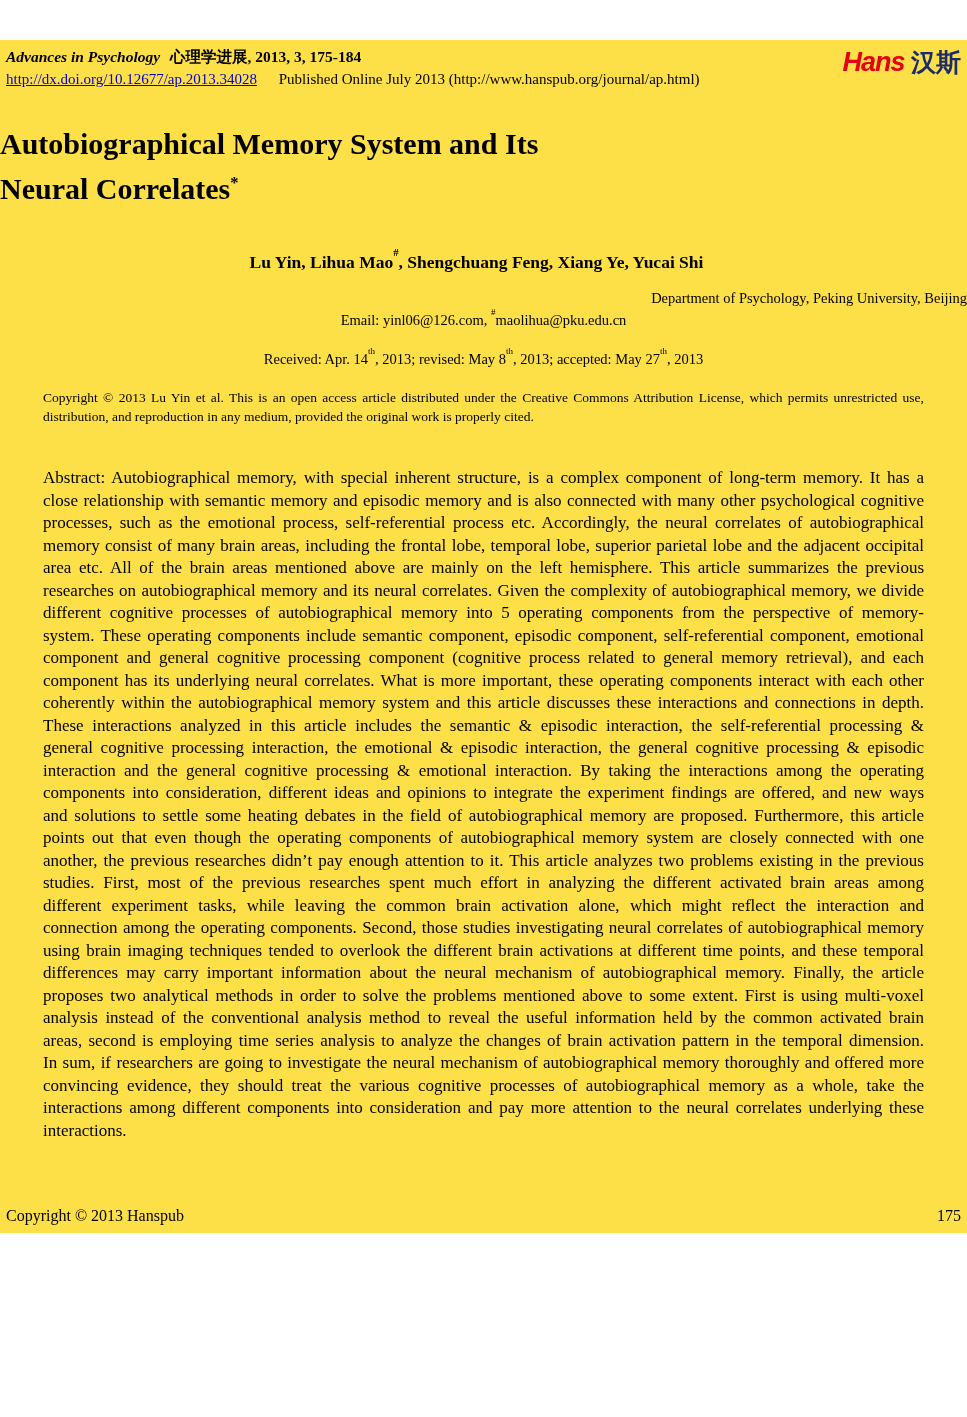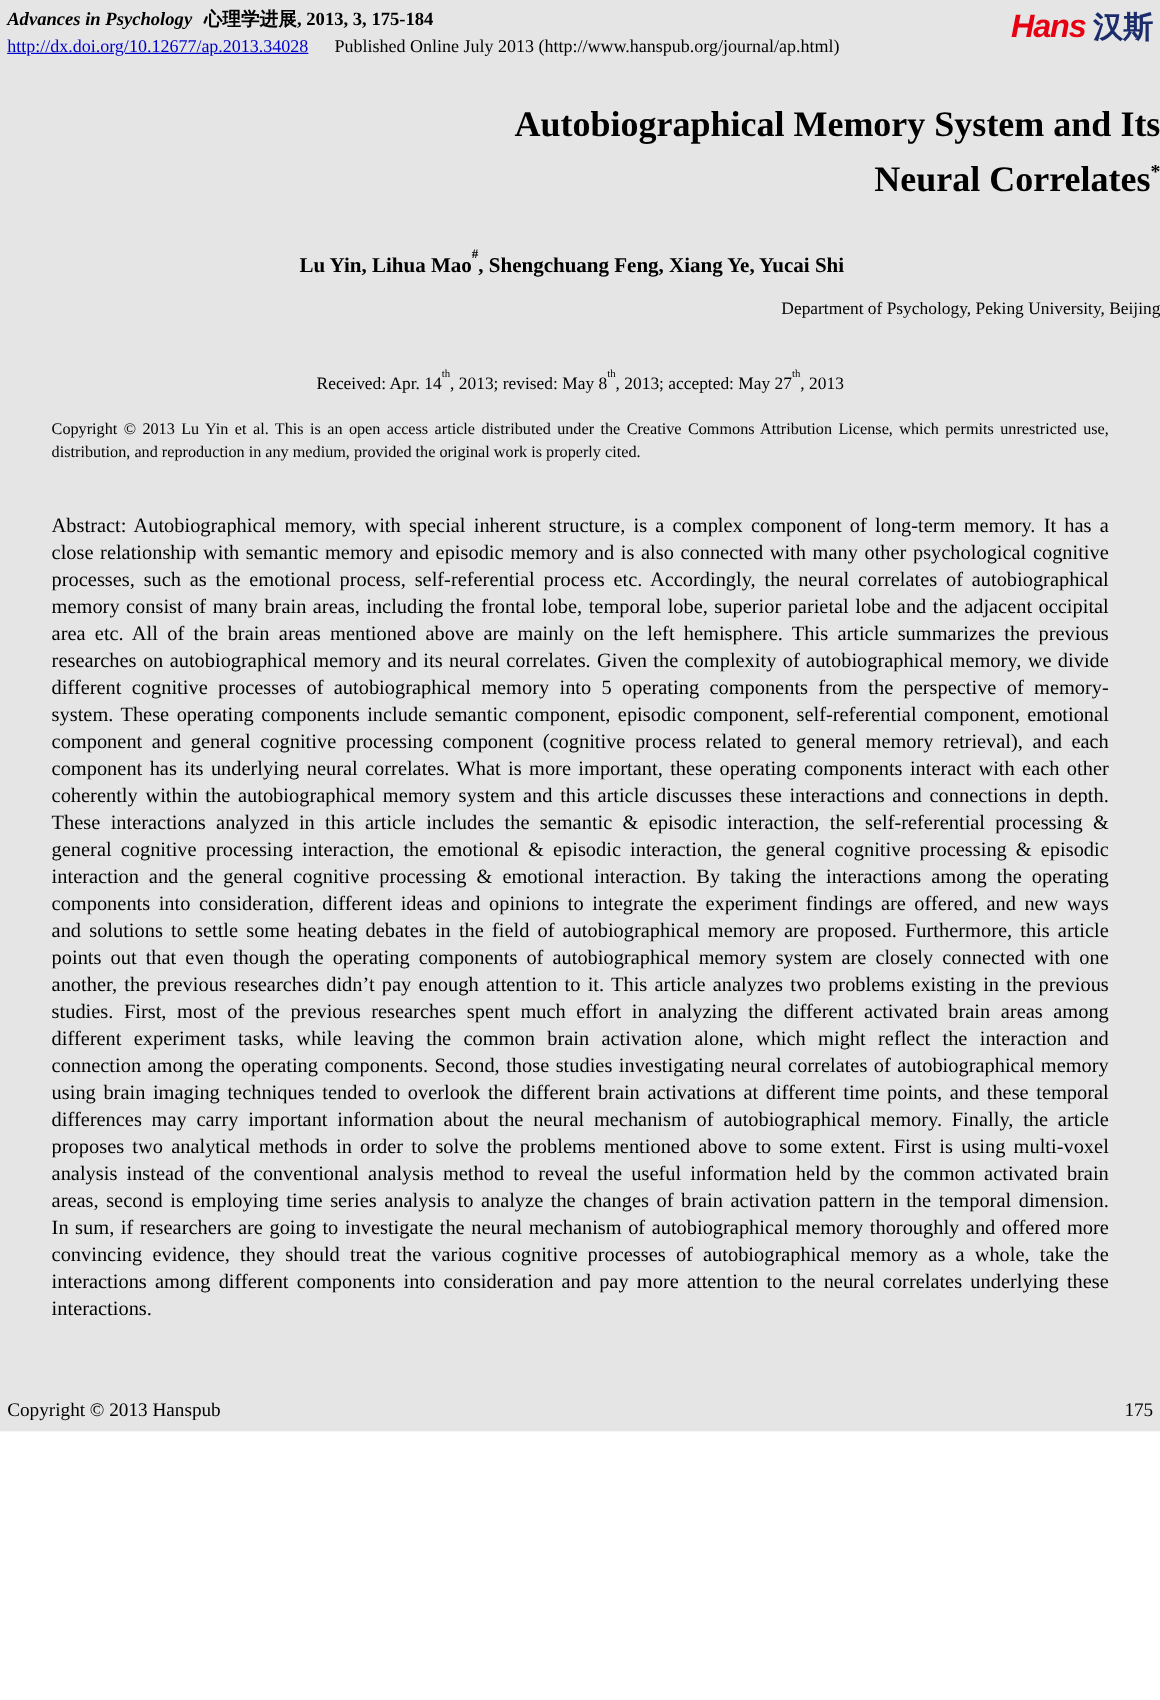--- a/index.html
+++ b/index.html
@@ -1,41 +1,42 @@
 <!DOCTYPE html>
 <html><head>
 <meta charset="utf-8">
 <style>
   html, body { margin: 0; padding: 0; background: #ffffff; }
   .page {
     position: relative;
     width: 967px;
     height: 1193px;
-    background: #e5e5e5;
+    background: #fde047;
     color: #000000;
     font-family: "Liberation Serif", "DejaVu Serif", serif;
     overflow: hidden;
+    margin-top: 40px;
   }
 
   
   .jheader { position: absolute; top: 6px; left: 6px; right: 6px; }
   .h-line1 { font-size: 15.5px; line-height: 21px; }
   .journal-en { font-weight: bold; font-style: italic; }
   .journal-cn { font-weight: bold; margin-left: 6px; }
   .h-line2 { font-size: 15px; line-height: 20px; margin-top: 2px; }
   .doi-link { color: #0000cc; text-decoration: underline; cursor: pointer; }
   .published { margin-left: 18px; }
   .logo { position: absolute; top: 0px; right: 0px; white-space: nowrap; font-family: "Liberation Sans", sans-serif; }
   .logo-en { color: #e60012; font-weight: bold; font-style: italic; font-size: 27px; letter-spacing: -1px; text-align: center; }
   .logo-cn { color: #1b2c6b; font-weight: bold; font-size: 25px; margin-left: 2px; }
 
   
   .article-title {
     position: absolute; top: 84px; left: 0; right: 0;
-    margin: 0; text-align: right;
+    margin: 0; text-align: left;
     font-size: 30px; font-weight: bold; line-height: 39px;
   }
   .article-title sup { font-size: 55%; vertical-align: super; }
   .authors {
     position: absolute; top: 211px; left: 0; right: 14px;
     text-align: center; font-size: 17.5px; font-weight: bold;
   }
   .authors sup, .email sup, .received sup { font-size: 62%; position: relative; top: -0.45em; }
   .affiliation {
     position: absolute; top: 249px; left: 0; right: 0;
@@ -104,20 +105,23 @@
     <span>Autobiographical Memory System and Its</span><br>
     <span>Neural Correlates</span><sup>*</sup>
   </h1>
 
   <div class="authors">
     <span>Lu Yin, Lihua Mao</span><sup>#</sup><span>, Shengchuang Feng, Xiang Ye, Yucai Shi</span>
   </div>
 
   <div class="affiliation">Department of Psychology, Peking University, Beijing</div>
 
+  <div class="email">
+    <span>Email: yinl06@126.com, </span><sup>#</sup><span>maolihua@pku.edu.cn</span>
+  </div>
 
   <div class="received">
     <span>Received: Apr. 14</span><sup>th</sup><span>, 2013; revised: May 8</span><sup>th</sup><span>, 2013; accepted: May 27</span><sup>th</sup><span>, 2013</span>
   </div>
 
   <div class="license">Copyright © 2013 Lu Yin et al. This is an open access article distributed under the Creative Commons Attribution License, which permits unrestricted use, distribution, and reproduction in any medium, provided the original work is properly cited.</div>
 
   <p class="abstract">
     <span class="label">Abstract:</span>
     <span>Autobiographical memory, with special inherent structure, is a complex component of long-term memory. It has a close relationship with semantic memory and episodic memory and is also connected with many other psychological cognitive processes, such as the emotional process, self-referential process etc. Accordingly, the neural correlates of autobiographical memory consist of many brain areas, including the frontal lobe, temporal lobe, superior parietal lobe and the adjacent occipital area etc. All of the brain areas mentioned above are mainly on the left hemisphere. This article summarizes the previous researches on autobiographical memory and its neural correlates. Given the complexity of autobiographical memory, we divide different cognitive processes of autobiographical memory into 5 operating components from the perspective of memory-system. These operating components include semantic component, episodic component, self-referential component, emotional component and general cognitive processing component (cognitive process related to general memory retrieval), and each component has its underlying neural correlates. What is more important, these operating components interact with each other coherently within the autobiographical memory system and this article discusses these interactions and connections in depth. These interactions analyzed in this article includes the semantic &amp; episodic interaction, the self-referential processing &amp; general cognitive processing interaction, the emotional &amp; episodic interaction, the general cognitive processing &amp; episodic interaction and the general cognitive processing &amp; emotional interaction. By taking the interactions among the operating components into consideration, different ideas and opinions to integrate the experiment findings are offered, and new ways and solutions to settle some heating debates in the field of autobiographical memory are proposed. Furthermore, this article points out that even though the operating components of autobiographical memory system are closely connected with one another, the previous researches didn’t pay enough attention to it. This article analyzes two problems existing in the previous studies. First, most of the previous researches spent much effort in analyzing the different activated brain areas among different experiment tasks, while leaving the common brain activation alone, which might reflect the interaction and connection among the operating components. Second, those studies investigating neural correlates of autobiographical memory using brain imaging techniques tended to overlook the different brain activations at different time points, and these temporal differences may carry important information about the neural mechanism of autobiographical memory. Finally, the article proposes two analytical methods in order to solve the problems mentioned above to some extent. First is using multi-voxel analysis instead of the conventional analysis method to reveal the useful information held by the common activated brain areas, second is employing time series analysis to analyze the changes of brain activation pattern in the temporal dimension. In sum, if researchers are going to investigate the neural mechanism of autobiographical memory thoroughly and offered more convincing evidence, they should treat the various cognitive processes of autobiographical memory as a whole, take the interactions among different components into consideration and pay more attention to the neural correlates underlying these interactions.</span>

